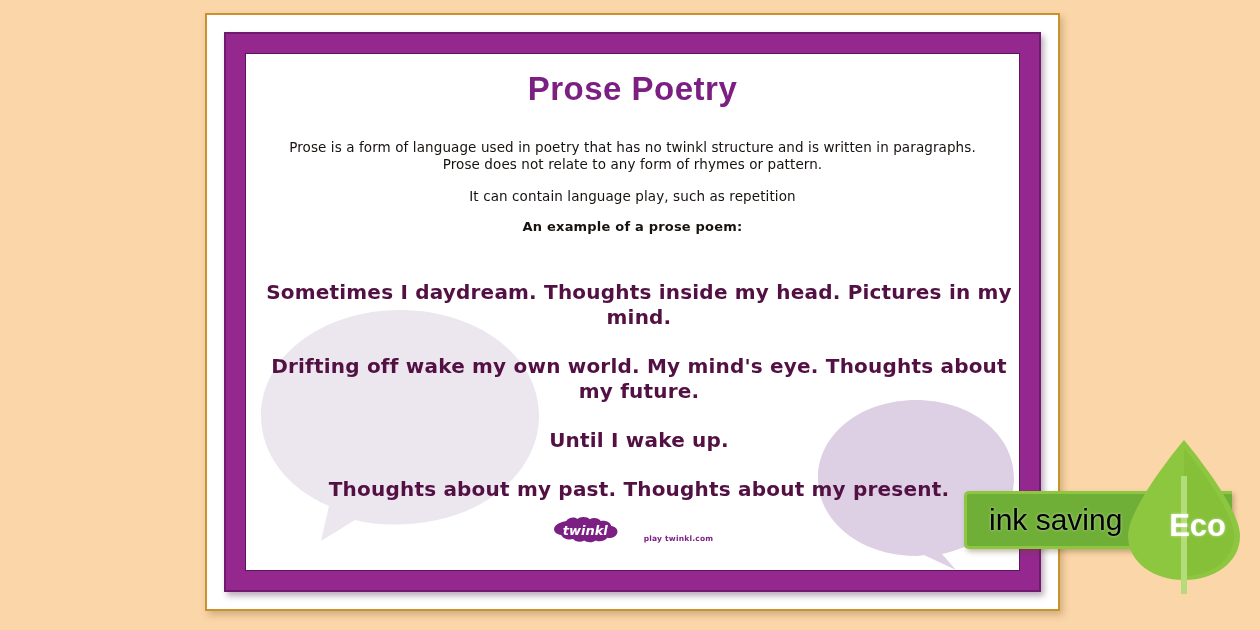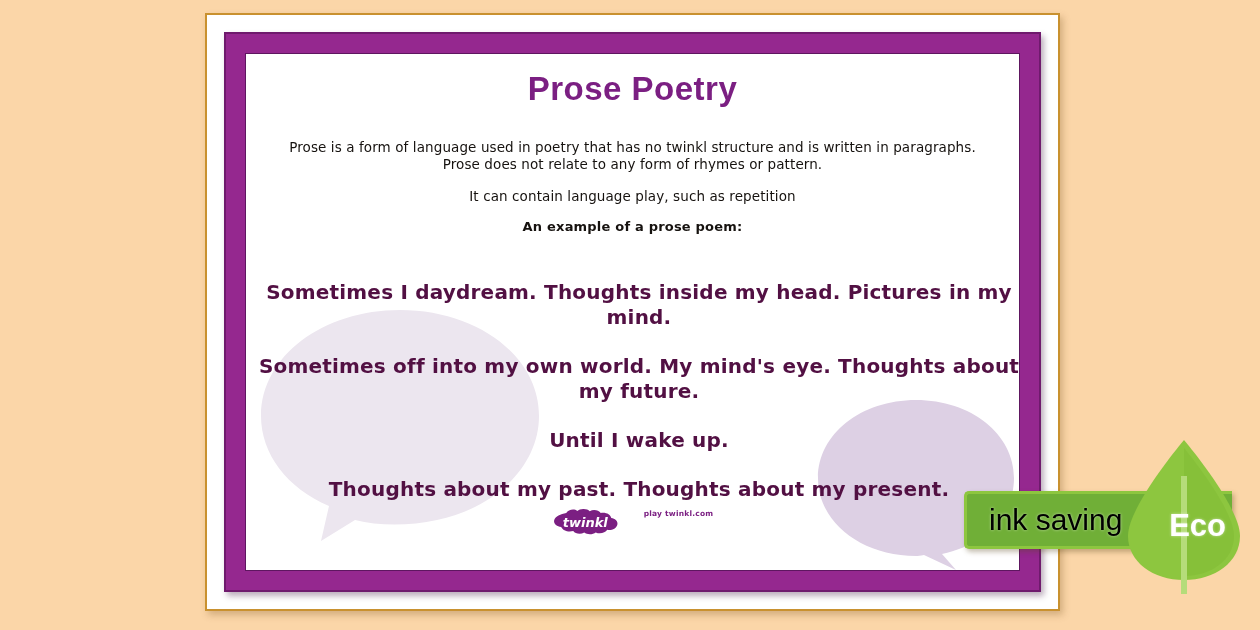--- a/index.html
+++ b/index.html
@@ -133,23 +133,23 @@
     margin: 0 0 24px 0;
     line-height: 1.25;
   }
   .poem-line:last-child { margin-bottom: 0; }
 
   
   .twinkl-logo {
     position: absolute;
     left: 50%;
     transform: translateX(-50%);
-    bottom: 36px;
+    bottom: 28px;
     display: flex;
-    align-items: flex-start;
+    align-items: flex-end;
     gap: 20px;
     z-index: 3;
   }
   .twinkl-mark { display: block; }
   .twinkl-url {
     font-family: "DejaVu Sans", sans-serif;
     font-size: 7.5px;
     font-weight: bold;
     color: #7b1f82;
     letter-spacing: 0.2px;
@@ -232,21 +232,21 @@
         <h1 class="poster-title">Prose Poetry</h1>
 
         <div class="intro-block">
           <p class="intro-para">Prose is a form of language used in poetry that has no twinkl structure and is written in paragraphs. Prose does not relate to any form of rhymes or pattern.</p>
           <p class="intro-second">It can contain language play, such as repetition</p>
           <p class="intro-lead">An example of a prose poem:</p>
         </div>
 
         <div class="poem">
           <p class="poem-line">Sometimes I daydream. Thoughts inside my head. Pictures in my mind.</p>
-          <p class="poem-line">Sometimes off into my own world. My mind's eye. Thoughts about my future.</p>
+          <p class="poem-line">Drifting off wake my own world. My mind's eye. Thoughts about my future.</p>
           <p class="poem-line">Until I wake up.</p>
           <p class="poem-line">Thoughts about my past. Thoughts about my present.</p>
         </div>
 
       </div>
 
       <div class="twinkl-logo">
         <svg class="twinkl-mark" width="72" height="26" viewBox="0 0 72 26" aria-hidden="true">
           <path d="M14 4 C16 0.6 22 -0.6 25 2 C28 -0.8 35 -0.6 37.5 2.2 C41 0.2 46.5 1 48.5 4 C53.5 3 58.5 5.4 59 9 C63.5 9.6 66 12.6 65 16 C64 19.6 59.5 21.6 55 20.8 C53 24 47.5 25.4 43.5 23.4 C40.5 25.8 35 25.8 32 23.6 C28.5 25.6 23 25 21 22 C16 23.4 10.5 21.6 9 18 C4 17.6 1 14.6 2 11 C3 7.4 8.5 5 14 4 Z" fill="#7b1f82"></path>
           <text x="33" y="17.5" text-anchor="middle" font-family="DejaVu Sans, sans-serif" font-size="13" font-weight="bold" font-style="italic" fill="#ffffff">twinkl</text>

